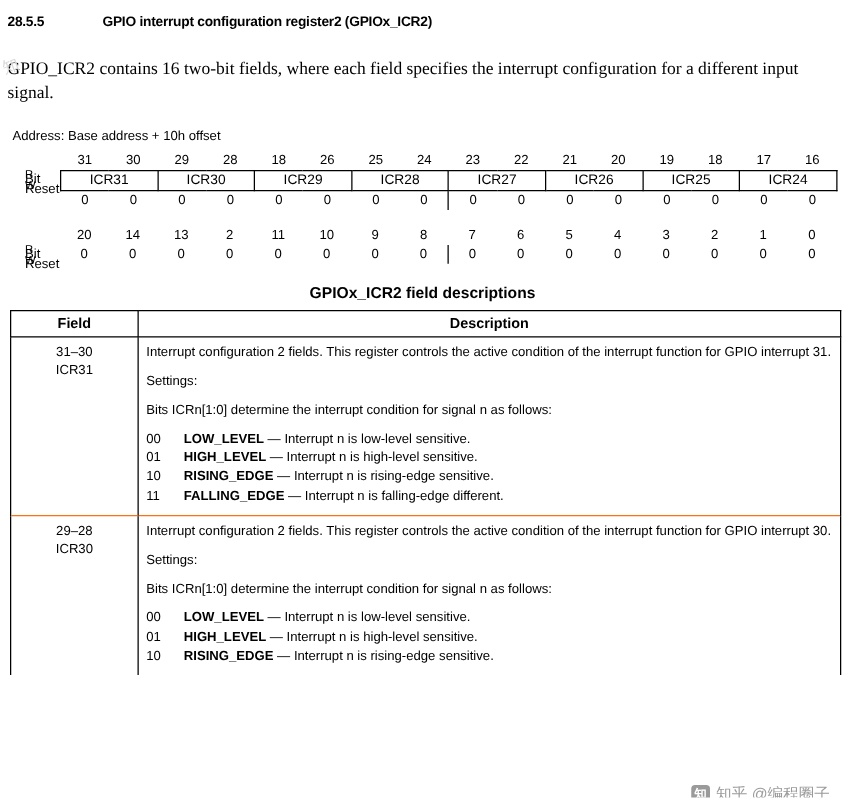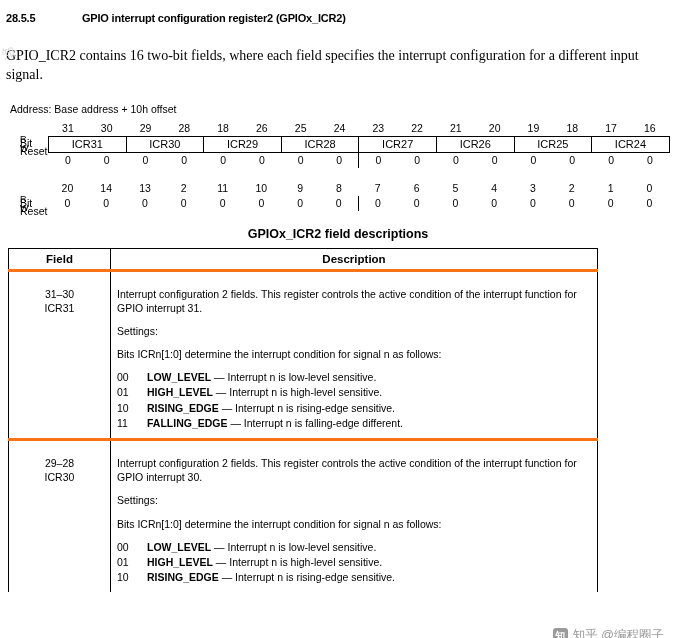--- a/index.html
+++ b/index.html
@@ -100,38 +100,38 @@
   
   .fd-title {
     text-align: center;
     font-family: "Liberation Sans", sans-serif;
     font-weight: bold;
     font-size: 12.5px;
     margin: 16px 0 7px 0;
   }
   table.fd {
     border-collapse: collapse;
-    width: 590px;
+    width: 665px;
     margin-left: 8px;
     table-layout: fixed;
   }
   table.fd th {
     border: 1px solid #000;
     font-family: "Liberation Sans", sans-serif;
     font-weight: bold;
     font-size: 11.5px;
     height: 20px;
     padding: 0;
   }
   table.fd td {
     border-left: 1px solid #000;
     border-right: 1px solid #000;
-    border-top: 3px solid #f97316;
+    border-top: 1px solid #f97316;
     vertical-align: top;
-    padding: 15px 6px 7px 6px;
+    padding: 5px 6px 7px 6px;
     font-family: "Liberation Sans", sans-serif;
     font-size: 10.5px;
     line-height: 1.35;
   }
   td.fieldcell {
     text-align: center;
     white-space: pre-line;
     width: 96px;
   }
   .desc p { margin: 0 0 9px 0; }

